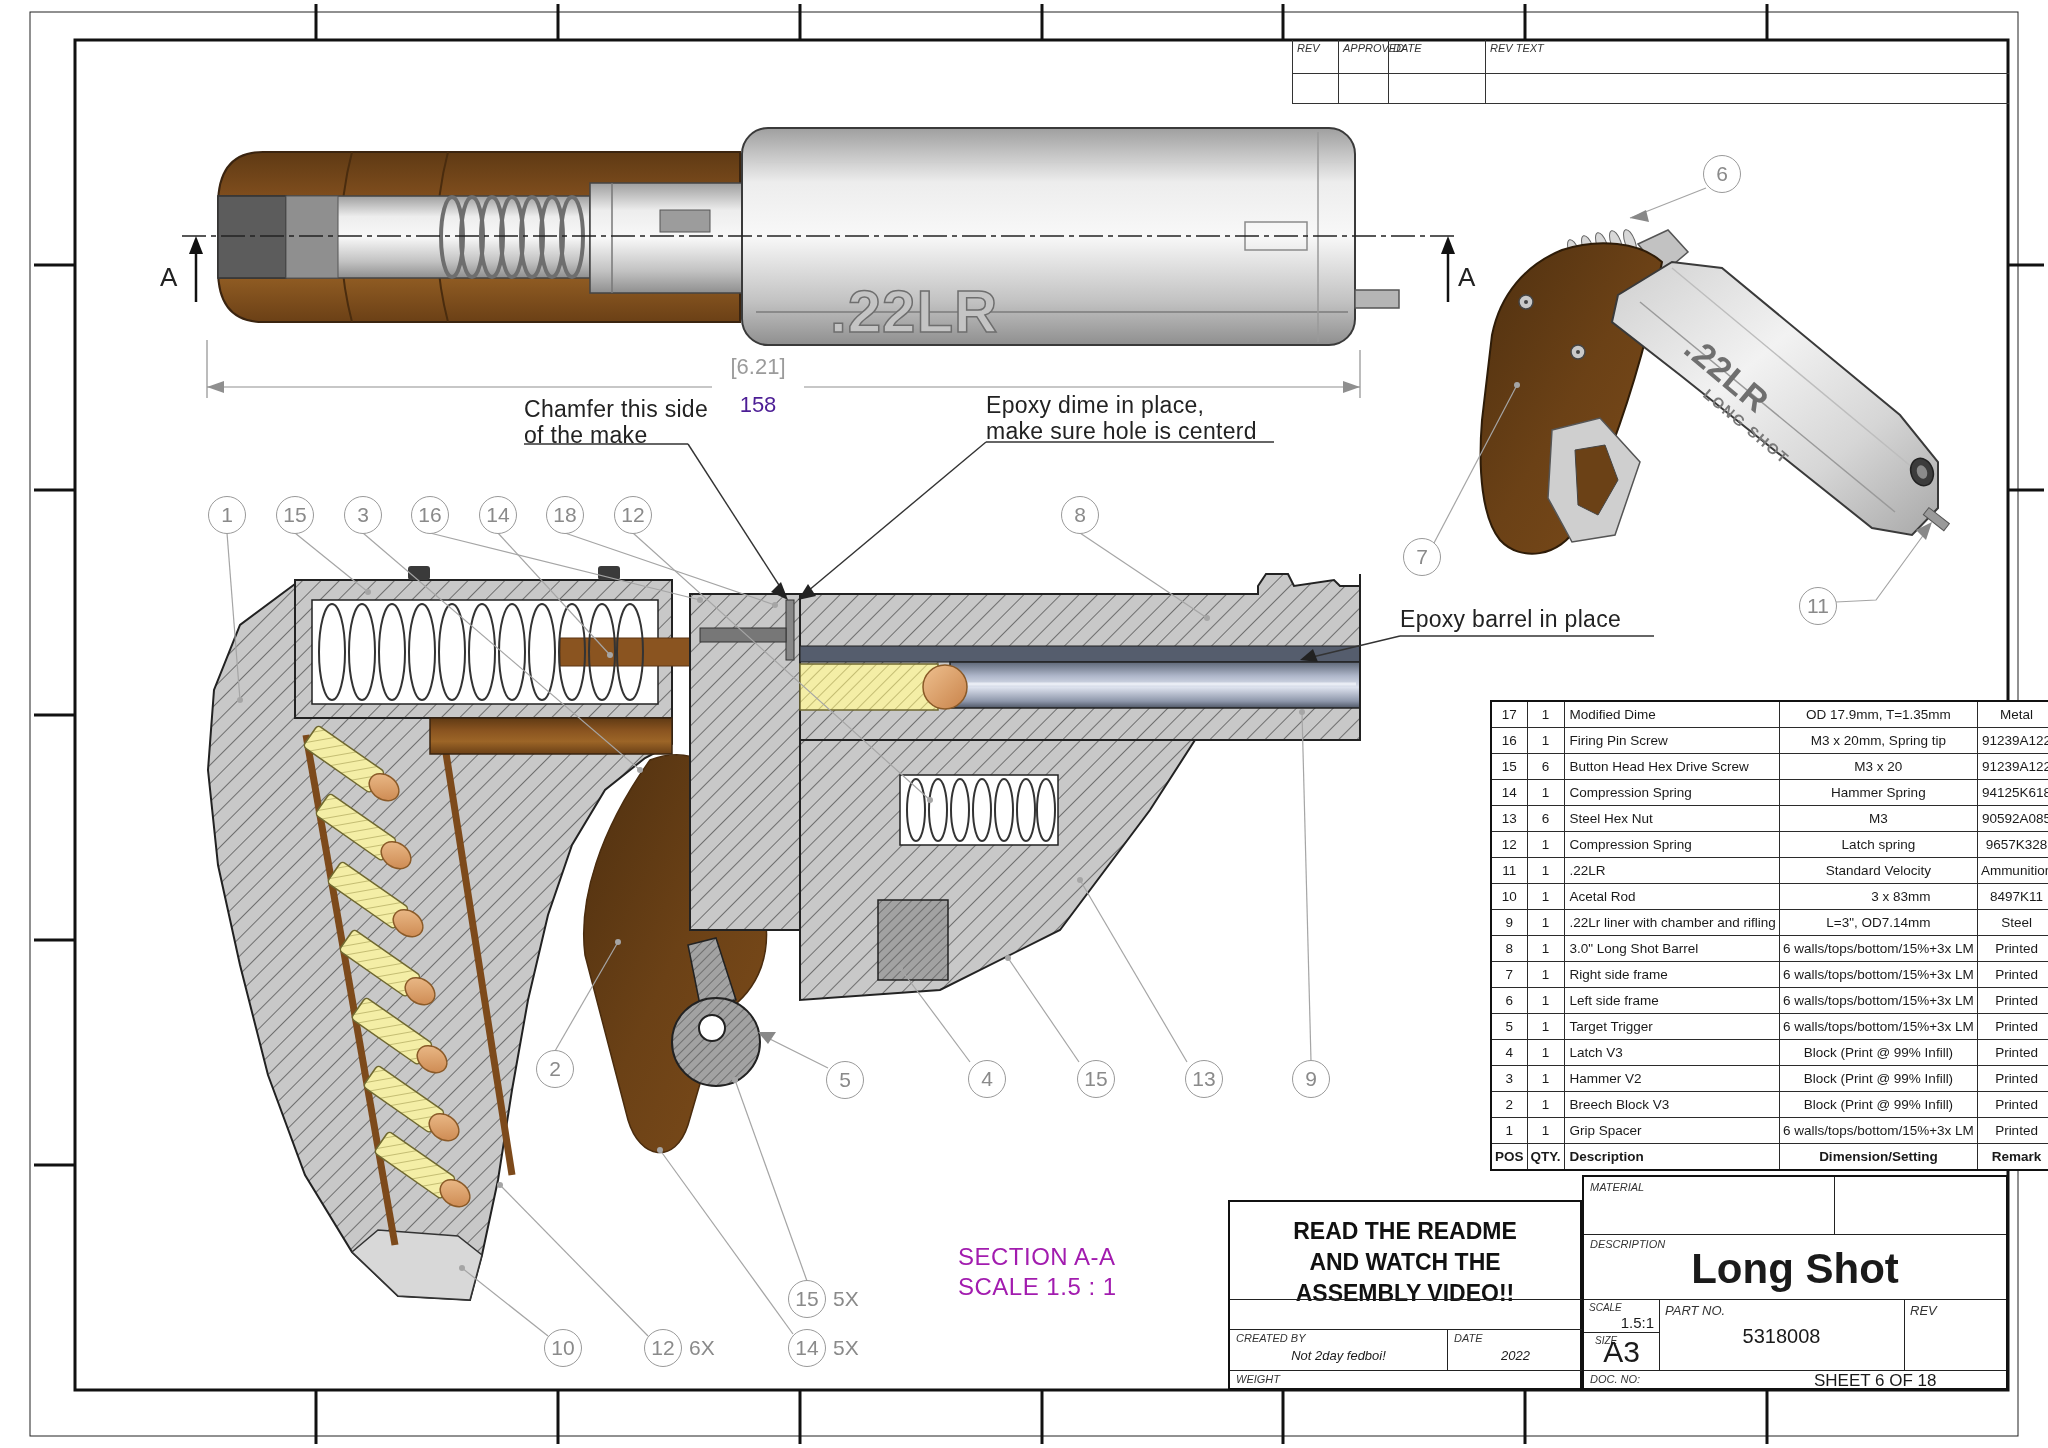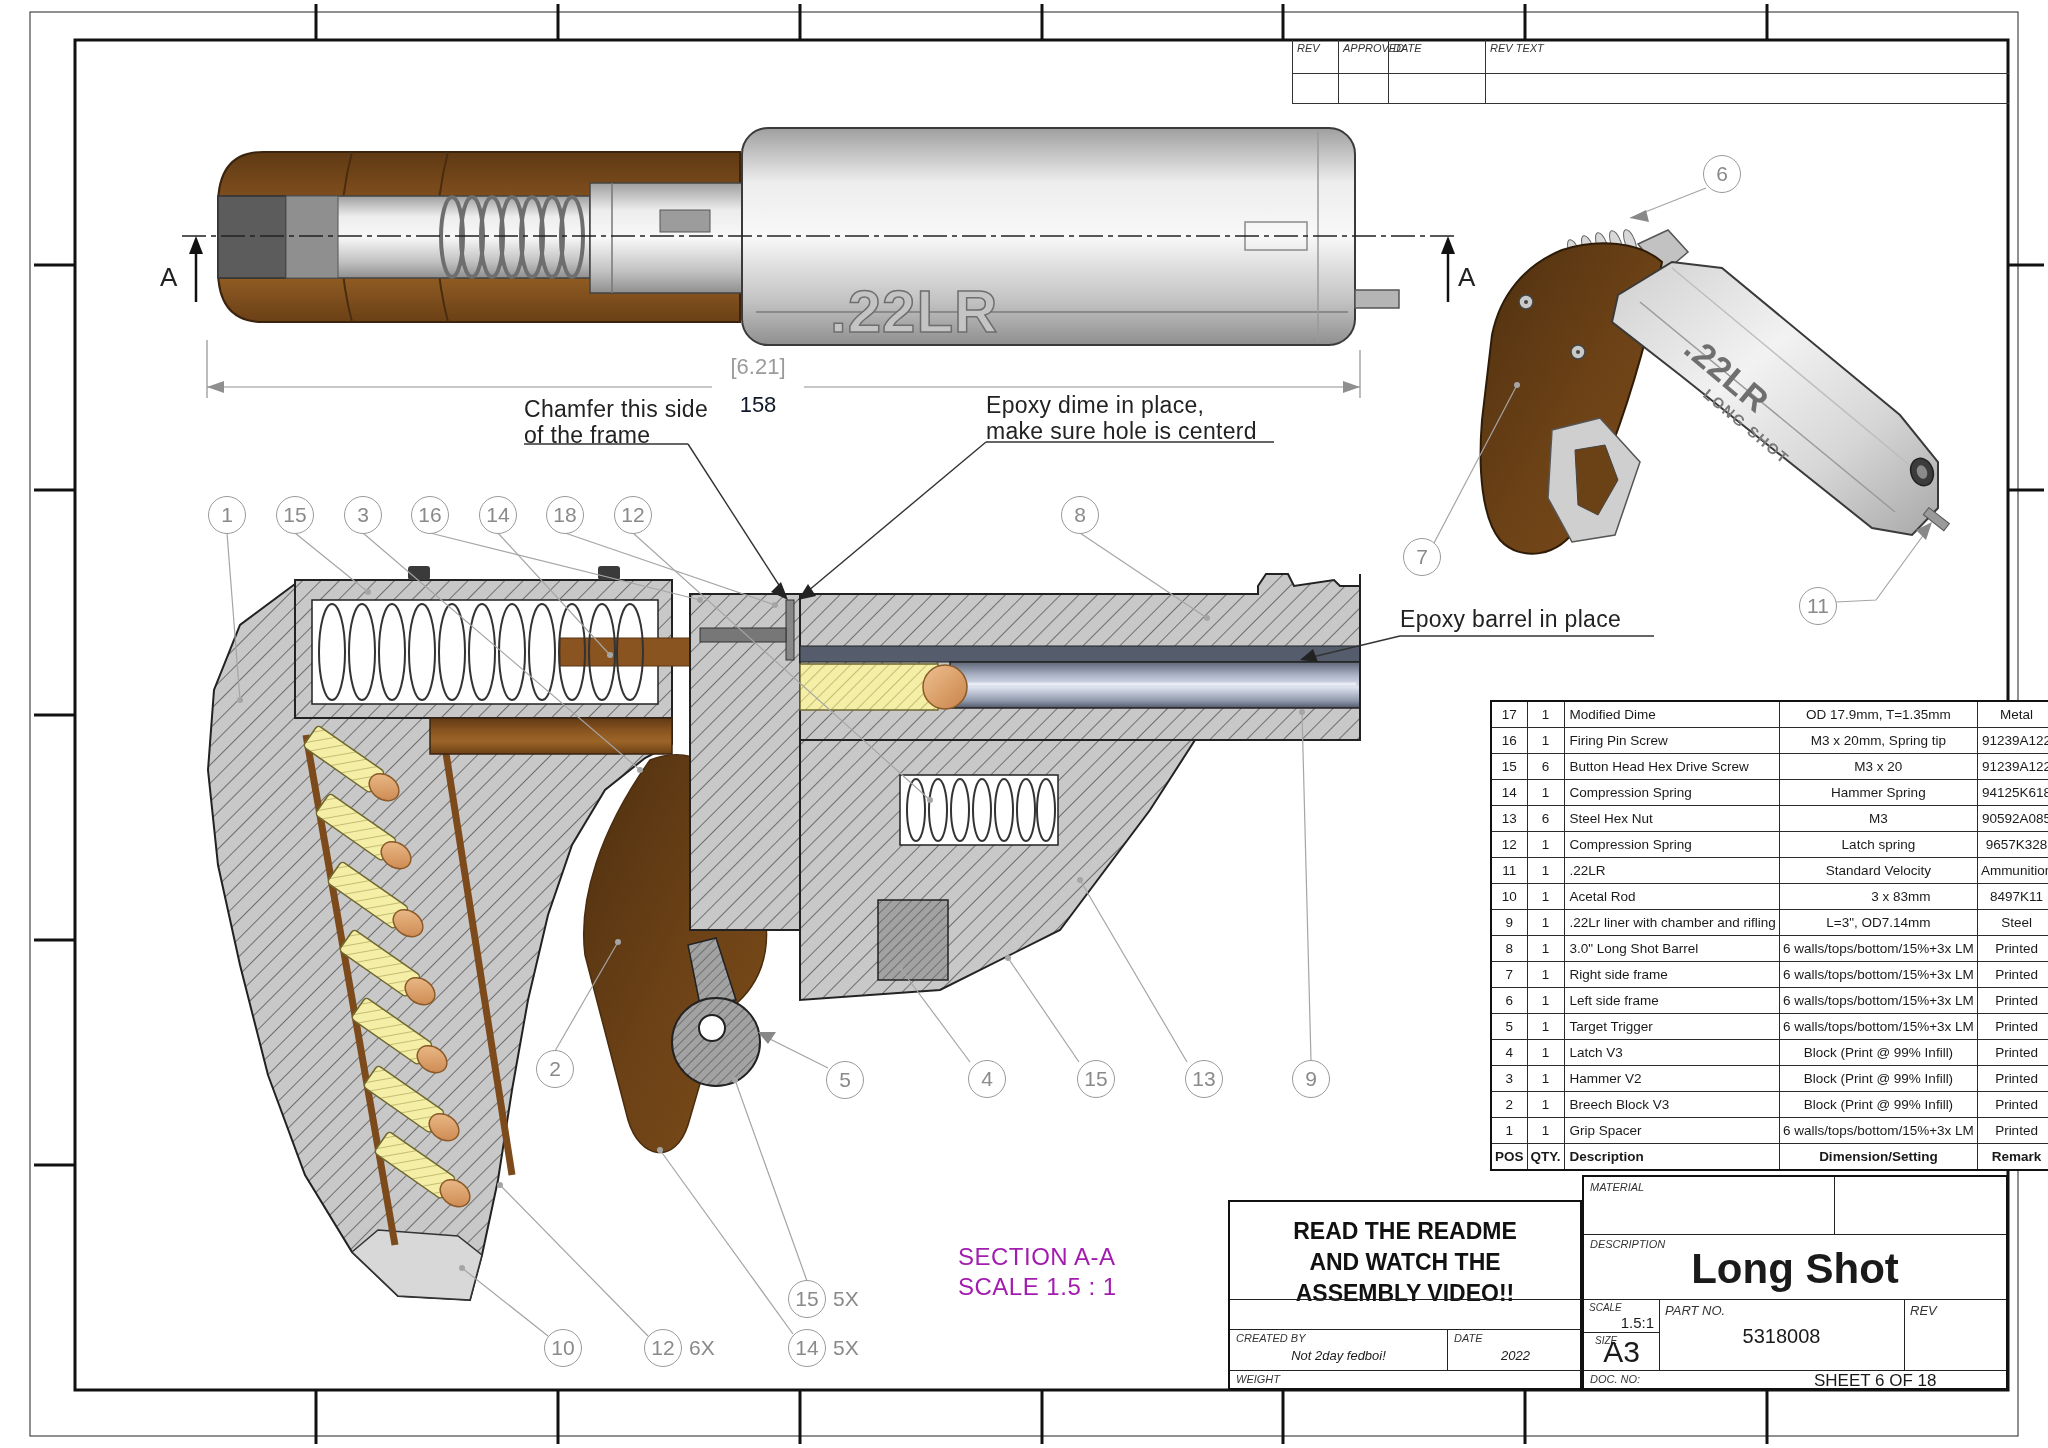--- a/index.html
+++ b/index.html
@@ -9,21 +9,21 @@
   svg text{font-family:"Liberation Sans",sans-serif;}
 
   
   .balloon{position:absolute;width:36px;height:36px;border:1.6px solid #9a9a9a;border-radius:50%;
            background:#fff;color:#8a8a8a;font-size:21px;display:flex;align-items:center;
            justify-content:center;transform:translate(-50%,-50%);z-index:6;}
   .balloon .qty{position:absolute;left:44px;color:#8a8a8a;font-size:21px;}
 
   
   .note{position:absolute;font-size:23px;color:#222;line-height:26px;letter-spacing:.3px;z-index:5;}
-  .dim-txt{position:absolute;font-size:22px;color:#0f172a;text-align:center;z-index:5;}
+  .dim-txt{position:absolute;font-size:22px;color:#4c1d95;text-align:center;z-index:5;}
   .sec-label{position:absolute;font-size:24px;color:#a21caf;line-height:30px;letter-spacing:.5px;z-index:5;}
   .a-label{position:absolute;font-size:26px;color:#222;z-index:5;}
 
   
   table.bom{position:absolute;left:1490px;top:700px;border-collapse:collapse;z-index:5;background:#fff;}
   table.bom td{border:1px solid #2b2b2b;height:25px;font-size:13.5px;padding:0 3px;text-align:center;
                white-space:nowrap;overflow:hidden;}
   table.bom td.desc{text-align:left;padding-left:5px;}
   table.bom tr.hdr td{font-weight:bold;}
   table.bom{border:2px solid #111;}
@@ -539,21 +539,21 @@
       <div class="balloon" style="left: 1204px; top: 1079px;">13</div>
       <div class="balloon" style="left: 1311px; top: 1079px;">9</div>
       <div class="balloon" style="left: 563px; top: 1348px;">10</div>
       <div class="balloon" style="left: 663px; top: 1348px;">12<span class="qty">6X</span></div>
       <div class="balloon" style="left: 807px; top: 1299px;">15<span class="qty">5X</span></div>
       <div class="balloon" style="left: 807px; top: 1348px;">14<span class="qty">5X</span></div>
     </div>
 
 <div class="note" style="left:524px;top:396px;">
   <div>Chamfer this side</div>
-  <div>of the frame</div>
+  <div>of the make</div>
 </div>
 <div class="note" style="left:986px;top:392px;">
   <div>Epoxy dime in place,</div>
   <div>make sure hole is centerd</div>
 </div>
 <div class="note" style="left:1400px;top:606px;">
   <div>Epoxy barrel in place</div>
 </div>
 
 <div class="dim-txt" style="left:710px;top:354px;width:96px;color:#9b9b9b;">[6.21]</div>

